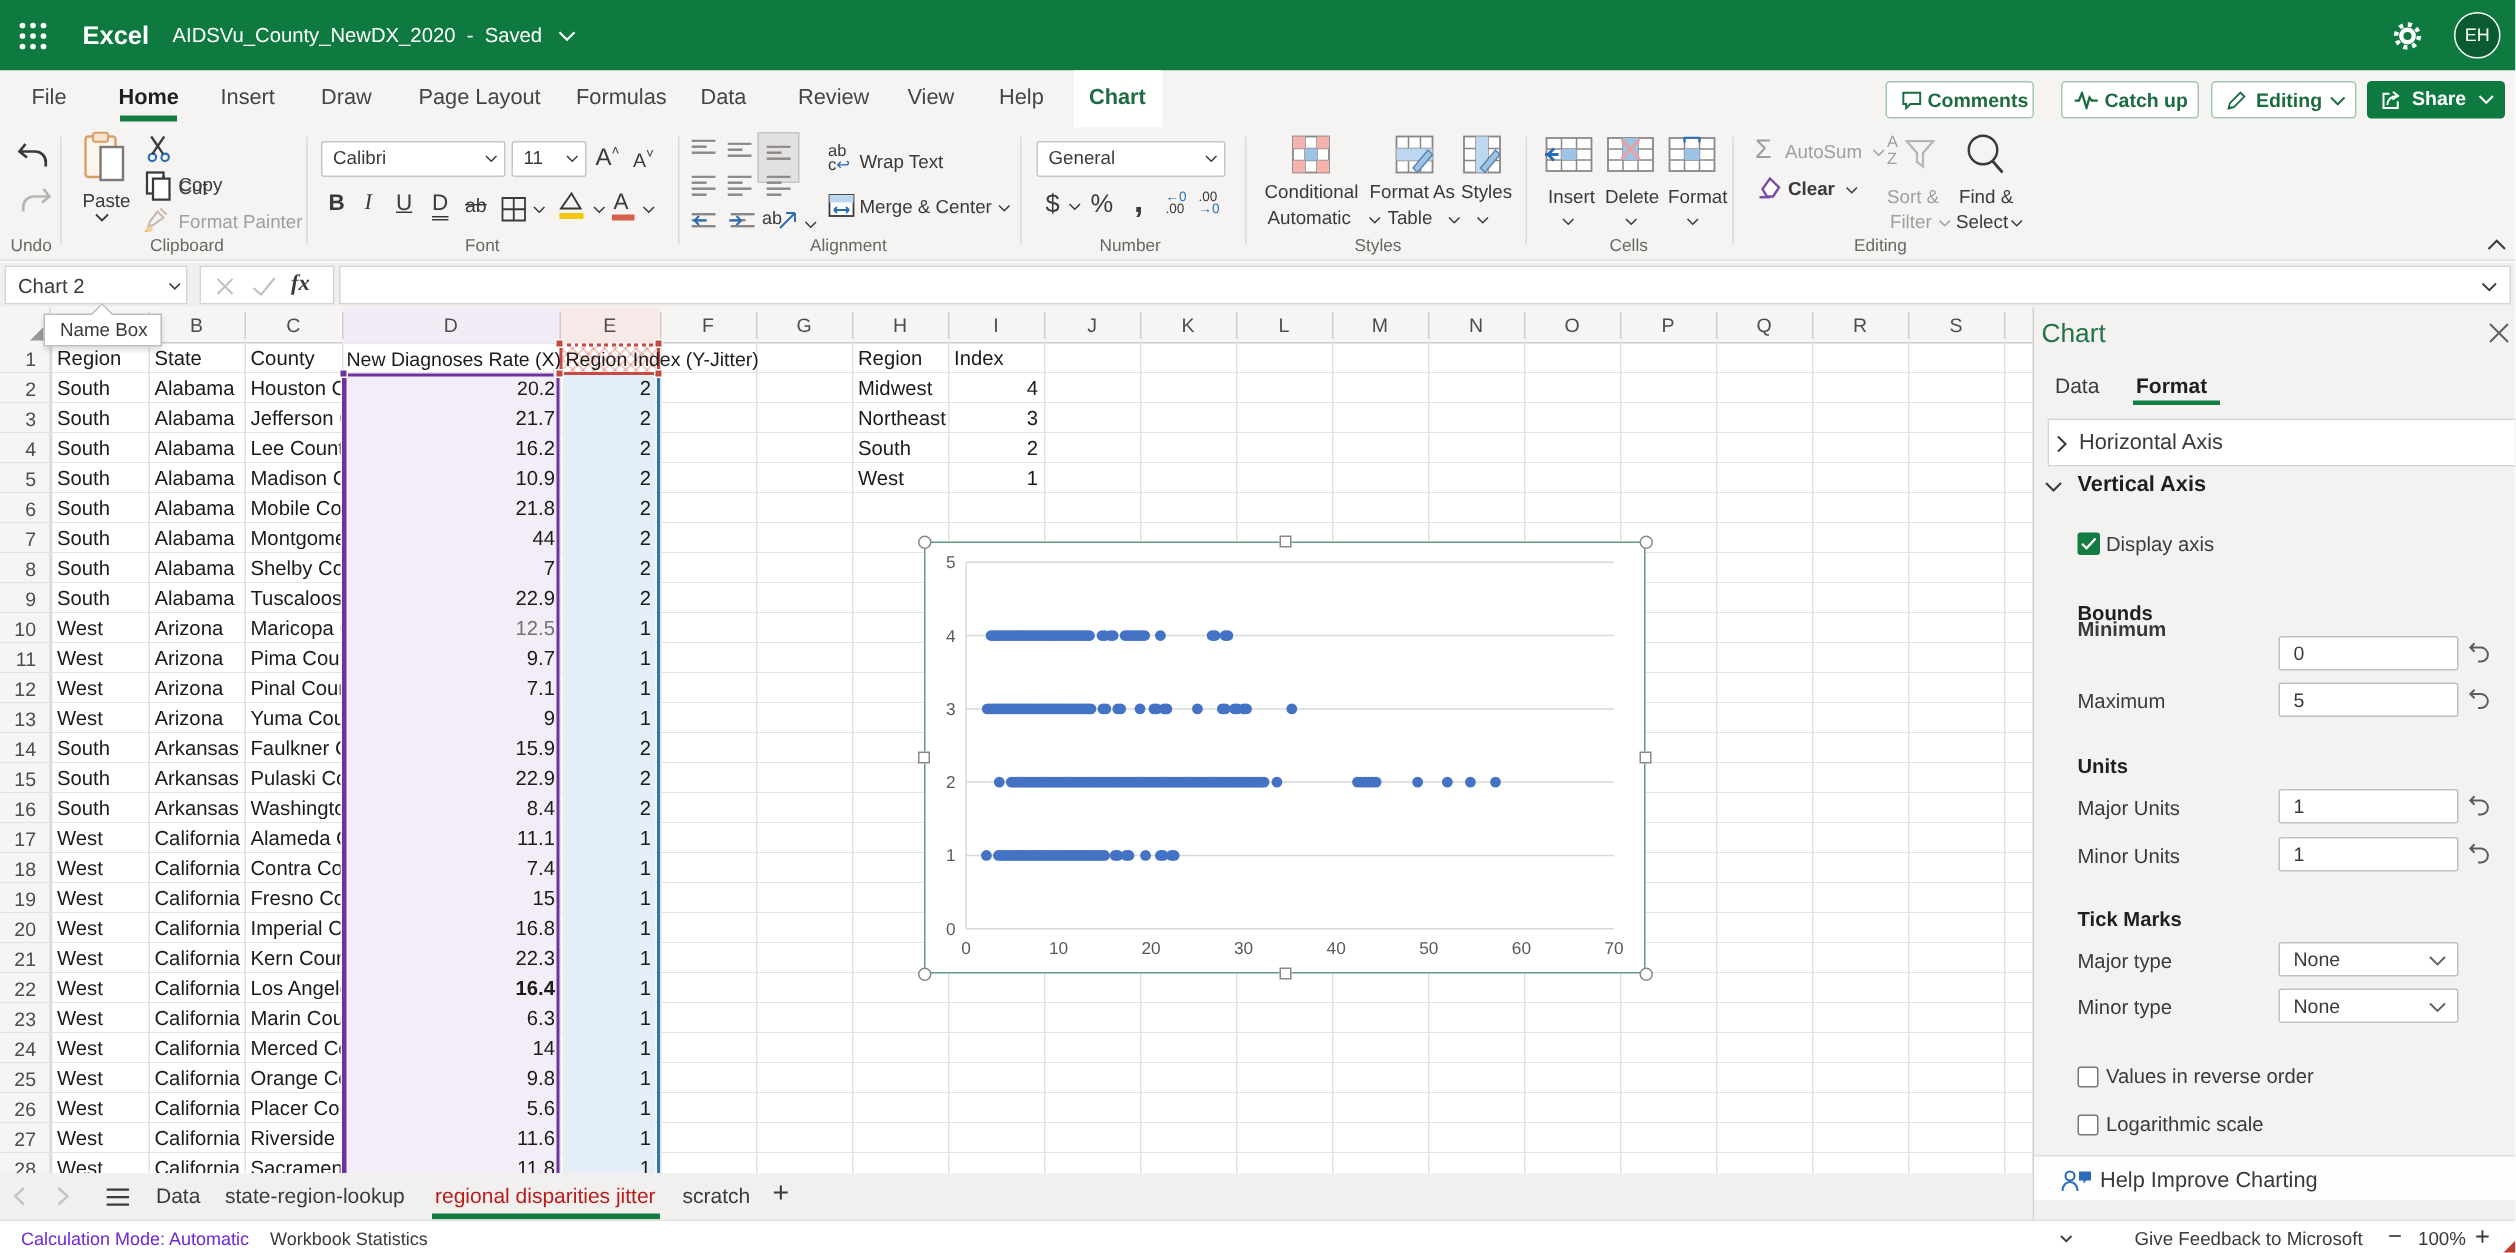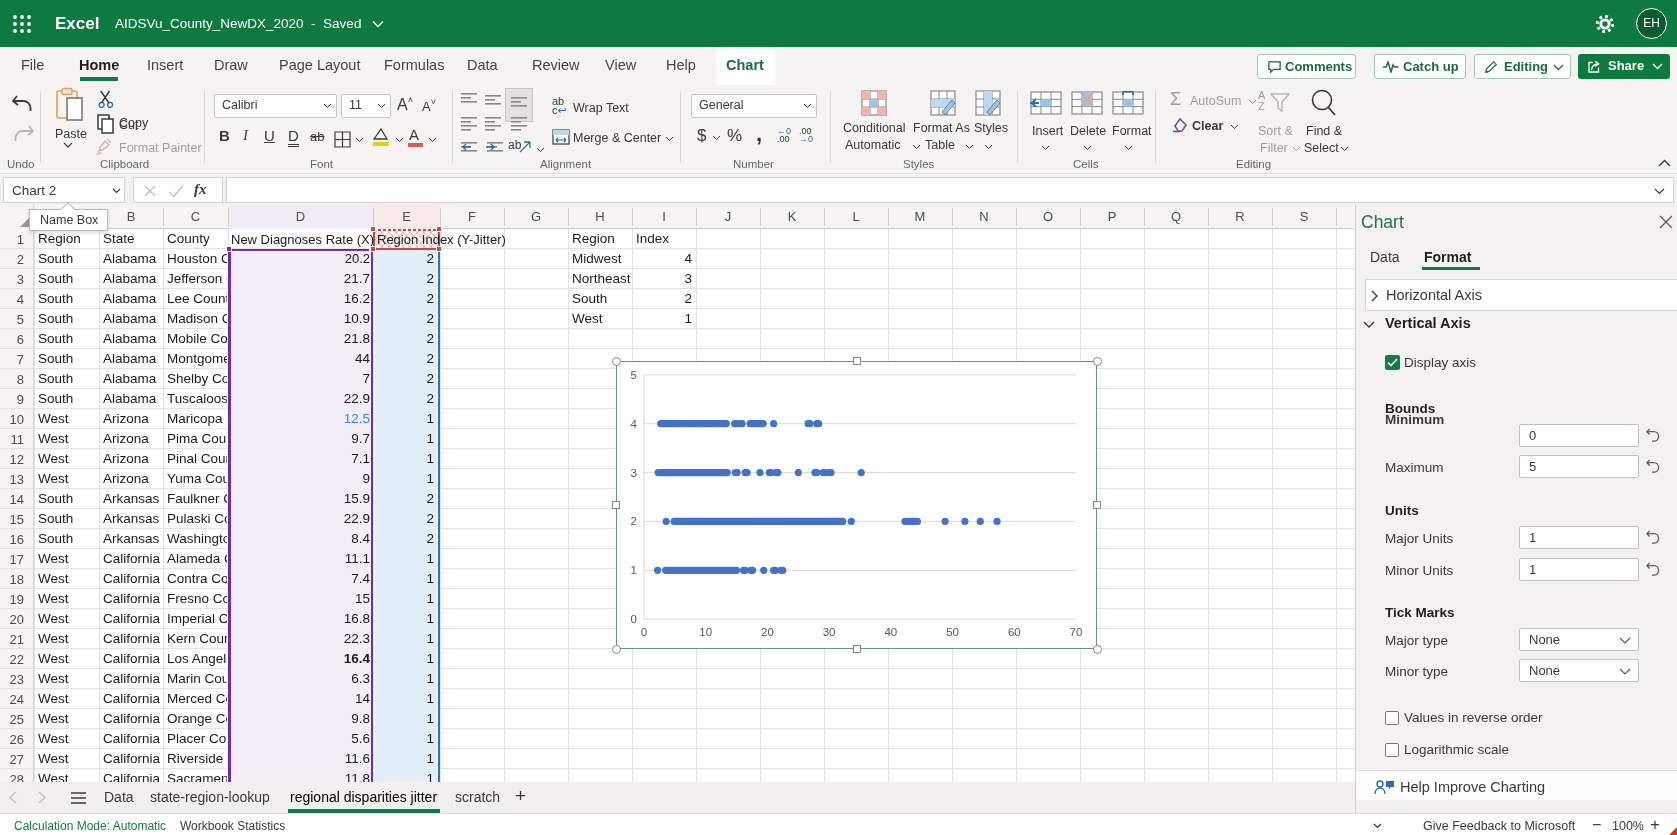--- a/index.html
+++ b/index.html
@@ -541,21 +541,21 @@
 <div class="abs" style="left:228px;top:166px;width:142px;text-align:right;font-size:13.5px;color:#1c1b1a;">7</div>
 <div class="abs" style="left:373px;top:166px;width:61px;text-align:right;font-size:13.5px;color:#1c1b1a;">2</div>
 <div class="abs" style="left:38px;top:186px;font-size:13.5px;color:#1c1b1a;white-space:nowrap;">South</div>
 <div class="abs" style="left:103px;top:186px;font-size:13.5px;color:#1c1b1a;white-space:nowrap;">Alabama</div>
 <div class="abs" style="left:167px;top:186px;font-size:13.5px;color:#1c1b1a;white-space:nowrap;width:60px;overflow:hidden;">Tuscaloosa</div>
 <div class="abs" style="left:228px;top:186px;width:142px;text-align:right;font-size:13.5px;color:#1c1b1a;">22.9</div>
 <div class="abs" style="left:373px;top:186px;width:61px;text-align:right;font-size:13.5px;color:#1c1b1a;">2</div>
 <div class="abs" style="left:38px;top:206px;font-size:13.5px;color:#1c1b1a;white-space:nowrap;">West</div>
 <div class="abs" style="left:103px;top:206px;font-size:13.5px;color:#1c1b1a;white-space:nowrap;">Arizona</div>
 <div class="abs" style="left:167px;top:206px;font-size:13.5px;color:#1c1b1a;white-space:nowrap;width:60px;overflow:hidden;">Maricopa C</div>
-<div class="abs" style="left:228px;top:206px;width:142px;text-align:right;font-size:13.5px;color:#3b82f6;">12.5</div>
+<div class="abs" style="left:228px;top:206px;width:142px;text-align:right;font-size:13.5px;color:#737373;">12.5</div>
 <div class="abs" style="left:373px;top:206px;width:61px;text-align:right;font-size:13.5px;color:#1c1b1a;">1</div>
 <div class="abs" style="left:38px;top:226px;font-size:13.5px;color:#1c1b1a;white-space:nowrap;">West</div>
 <div class="abs" style="left:103px;top:226px;font-size:13.5px;color:#1c1b1a;white-space:nowrap;">Arizona</div>
 <div class="abs" style="left:167px;top:226px;font-size:13.5px;color:#1c1b1a;white-space:nowrap;width:60px;overflow:hidden;">Pima Coun</div>
 <div class="abs" style="left:228px;top:226px;width:142px;text-align:right;font-size:13.5px;color:#1c1b1a;">9.7</div>
 <div class="abs" style="left:373px;top:226px;width:61px;text-align:right;font-size:13.5px;color:#1c1b1a;">1</div>
 <div class="abs" style="left:38px;top:246px;font-size:13.5px;color:#1c1b1a;white-space:nowrap;">West</div>
 <div class="abs" style="left:103px;top:246px;font-size:13.5px;color:#1c1b1a;white-space:nowrap;">Arizona</div>
 <div class="abs" style="left:167px;top:246px;font-size:13.5px;color:#1c1b1a;white-space:nowrap;width:60px;overflow:hidden;">Pinal Coun</div>
 <div class="abs" style="left:228px;top:246px;width:142px;text-align:right;font-size:13.5px;color:#1c1b1a;">7.1</div>
@@ -1052,27 +1052,27 @@
       <path d="M8 1 L2 6.5 L8 12" stroke="#c6c4c2" stroke-width="1.6" fill="none"></path>
     </svg>
 <svg class="abs" style="left:37px;top:9px" width="10" height="13" viewBox="0 0 10 13">
       <path d="M2 1 L8 6.5 L2 12" stroke="#c6c4c2" stroke-width="1.6" fill="none"></path>
     </svg>
 <svg class="abs" style="left:71px;top:10px" width="15" height="12" viewBox="0 0 15 12">
       <path d="M0 1 h15 M0 6 h15 M0 11 h15" stroke="#3b3a39" stroke-width="1.5"></path>
     </svg>
 <div class="abs" style="left:104px;top:7px;font-size:14px;color:#3b3a39;">Data</div>
 <div class="abs" style="left:150px;top:7px;font-size:14px;color:#3b3a39;">state-region-lookup</div>
-<div class="abs" style="left:290px;top:7px;font-size:14px;color:#000000;">regional disparities jitter</div>
+<div class="abs" style="left:290px;top:7px;font-size:14px;color:#b91c1c;">regional disparities jitter</div>
 <div class="abs" style="left:288px;top:27px;width:152px;height:4px;background:#127c42;"></div>
 <div class="abs" style="left:455px;top:7px;font-size:14px;color:#3b3a39;">scratch</div>
 <div class="abs" style="left:515px;top:3px;font-size:19px;color:#3b3a39;font-weight:300;">+</div>
 </div>
 <div class="abs" style="left:0;top:813px;width:1677px;height:22px;background:#fff;border-top:1px solid #e1dfdd;">
-<div class="abs" style="left:14px;top:5px;font-size:12px;color:#15803d;">Calculation Mode: Automatic</div>
+<div class="abs" style="left:14px;top:5px;font-size:12px;color:#6d28d9;">Calculation Mode: Automatic</div>
 <div class="abs" style="left:180px;top:5px;font-size:12px;color:#3b3a39;">Workbook Statistics</div>
 <svg class="abs" style="left:1373px;top:9px" width="9" height="6" viewBox="0 0 9 6">
       <path d="M1 1 l3.5 3.5 L8 1" stroke="#3b3a39" stroke-width="1.2" fill="none"></path>
     </svg>
 <div class="abs" style="left:1423px;top:5px;font-size:12.5px;color:#3b3a39;">Give Feedback to Microsoft</div>
 <div class="abs" style="left:1592px;top:2px;font-size:16px;color:#3b3a39;">−</div>
 <div class="abs" style="left:1612px;top:5px;font-size:12.5px;color:#3b3a39;">100%</div>
 <div class="abs" style="left:1650px;top:1px;font-size:17px;color:#3b3a39;">+</div>
 <svg class="abs" style="left:1668px;top:13px" width="9" height="9" viewBox="0 0 9 9">
       <path d="M9 0 V9 H0 z" fill="#c23b2e"></path>

